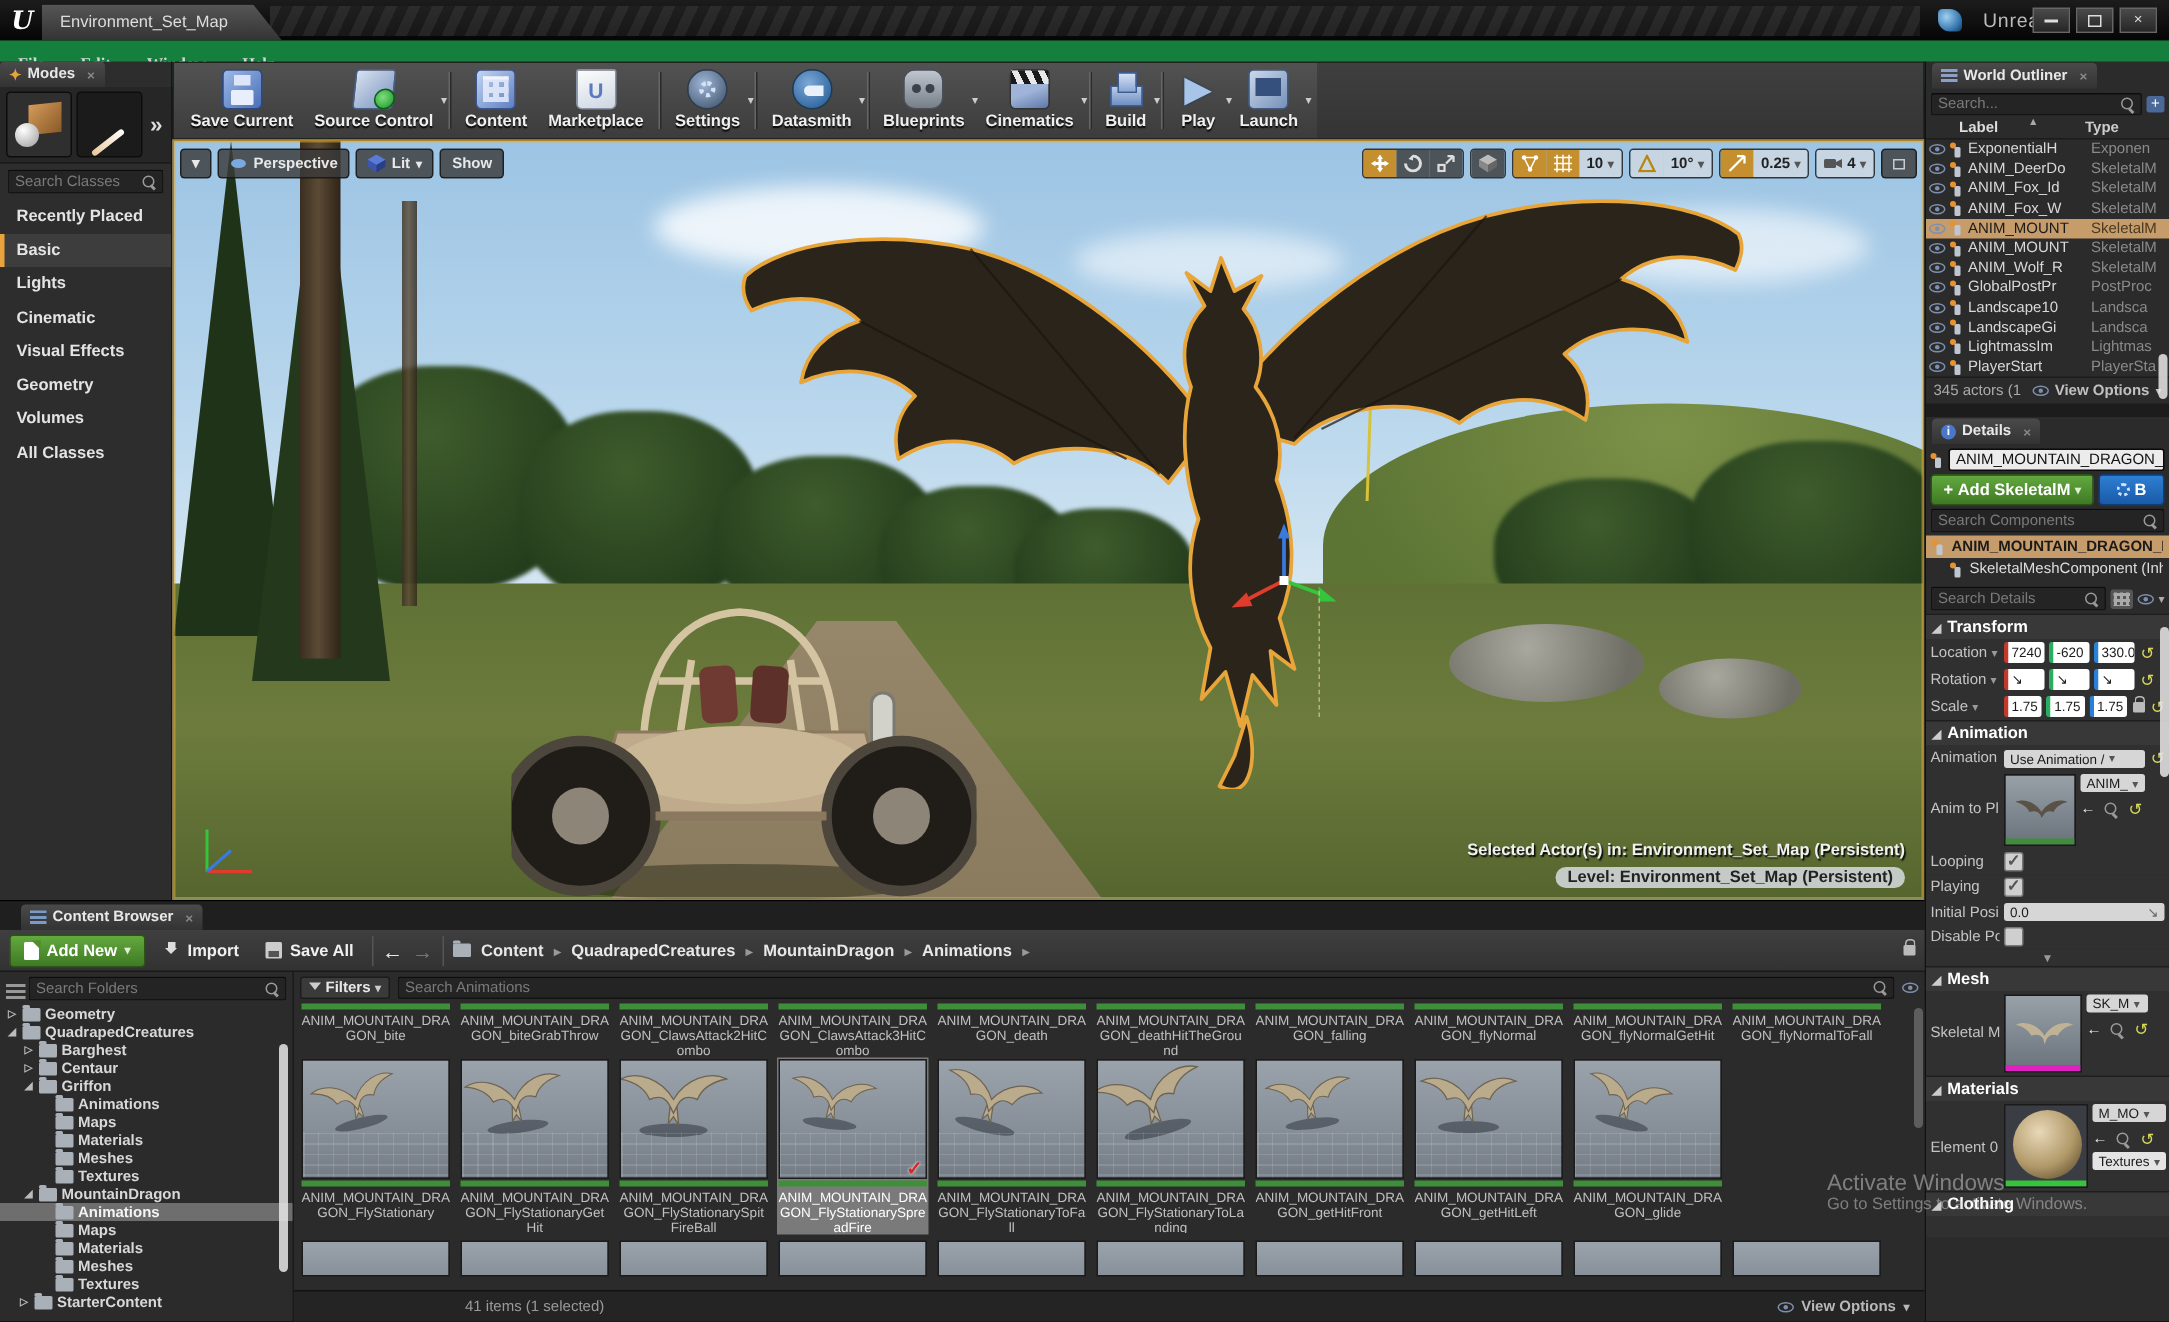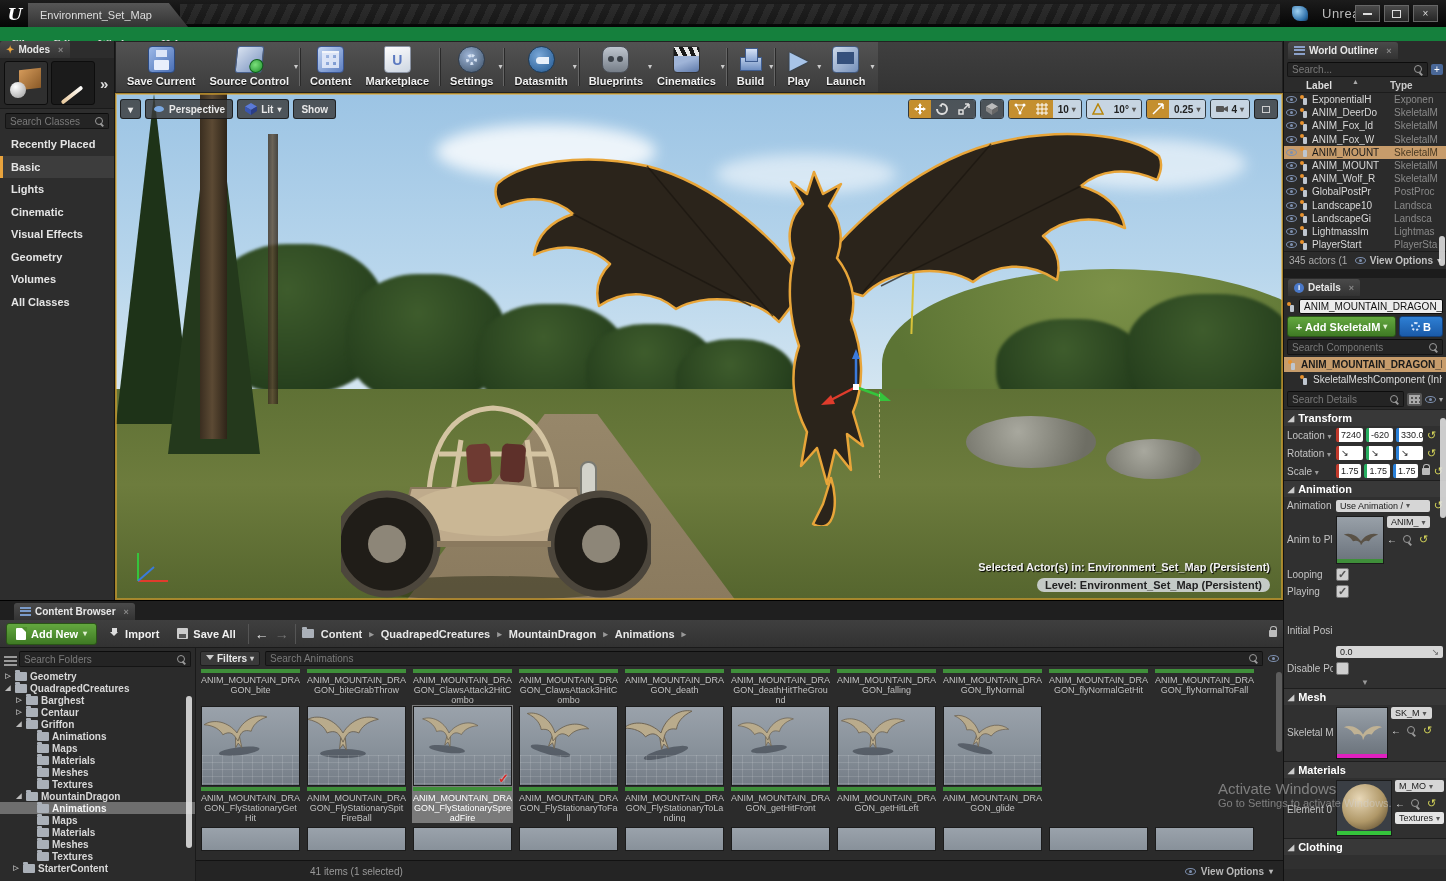--- a/index.html
+++ b/index.html
@@ -768,21 +768,21 @@
       <div class="prop-row">
         <span class="plabel">Looping</span>
         <span class="cb">✓</span>
       </div>
       <div class="prop-row">
         <span class="plabel">Playing</span>
         <span class="cb">✓</span>
       </div>
       <div class="prop-row">
         <span class="plabel">Initial Posi</span>
-        <span class="dd-box" style="flex:1;justify-content:space-between;margin-top:44px;">
+        <span class="dd-box" style="flex:1;justify-content:space-between;">
             <span>0.0</span>
             <span style="color:#666">↘</span>
           </span>
       </div>
       <div class="prop-row">
         <span class="plabel">Disable Po</span>
         <span class="cb"></span>
       </div>
       <div style="text-align:center;color:#999;font-size:8px;background:#303030;padding:1px 0;">▼</div>
 
@@ -1036,20 +1036,28 @@
                 <div class="gbar top"></div>
                 <div class="tlabel">ANIM_MOUNTAIN_DRAGON_flyNormalGetHit</div>
               </div>
               <div class="tile">
                 <div class="gbar top"></div>
                 <div class="tlabel">ANIM_MOUNTAIN_DRAGON_flyNormalToFall</div>
               </div>
             </div>
           <div class="asset-grid" id="gridMid">
               <div class="tile">
+                <div class="tthumb"><svg width="70" height="52" style="left: 14px; top: 12px; transform: rotate(-14deg) scale(0.9);" viewBox="0 0 70 52">
+                    <ellipse cx="35" cy="44" rx="20" ry="4" fill="rgba(40,45,55,.5)"></ellipse>
+                    <path d="M35,26 C28,14 14,9 4,14 C14,16 19,21 21,26 C28,23 31,26 33,30 L35,34 L37,30 C39,26 42,23 49,26 C51,21 56,16 66,14 C56,9 42,14 35,26 Z M33,30 L32,40 L35,36 L38,41 L37,30" fill="#b9ab8c" stroke="#6e6454" stroke-width="0.8"></path>
+                  </svg></div>
+                <div class="gbar"></div>
+                <div class="tlabel">ANIM_MOUNTAIN_DRAGON_FlyStationary</div>
+              </div>
+              <div class="tile">
                 <div class="tthumb"><svg width="70" height="52" style="left: 14px; top: 12px; transform: rotate(-7deg) scale(1.02);" viewBox="0 0 70 52">
                     <ellipse cx="35" cy="44" rx="20" ry="4" fill="rgba(40,45,55,.5)"></ellipse>
                     <path d="M35,26 C28,14 14,9 4,14 C14,16 19,21 21,26 C28,23 31,26 33,30 L35,34 L37,30 C39,26 42,23 49,26 C51,21 56,16 66,14 C56,9 42,14 35,26 Z M33,30 L32,40 L35,36 L38,41 L37,30" fill="#b9ab8c" stroke="#6e6454" stroke-width="0.8"></path>
                   </svg></div>
                 <div class="gbar"></div>
                 <div class="tlabel">ANIM_MOUNTAIN_DRAGON_FlyStationaryGetHit</div>
               </div>
               <div class="tile">
                 <div class="tthumb"><svg width="70" height="52" style="left: 14px; top: 12px; transform: rotate(0deg) scale(1.14);" viewBox="0 0 70 52">
                     <ellipse cx="35" cy="44" rx="20" ry="4" fill="rgba(40,45,55,.5)"></ellipse>

